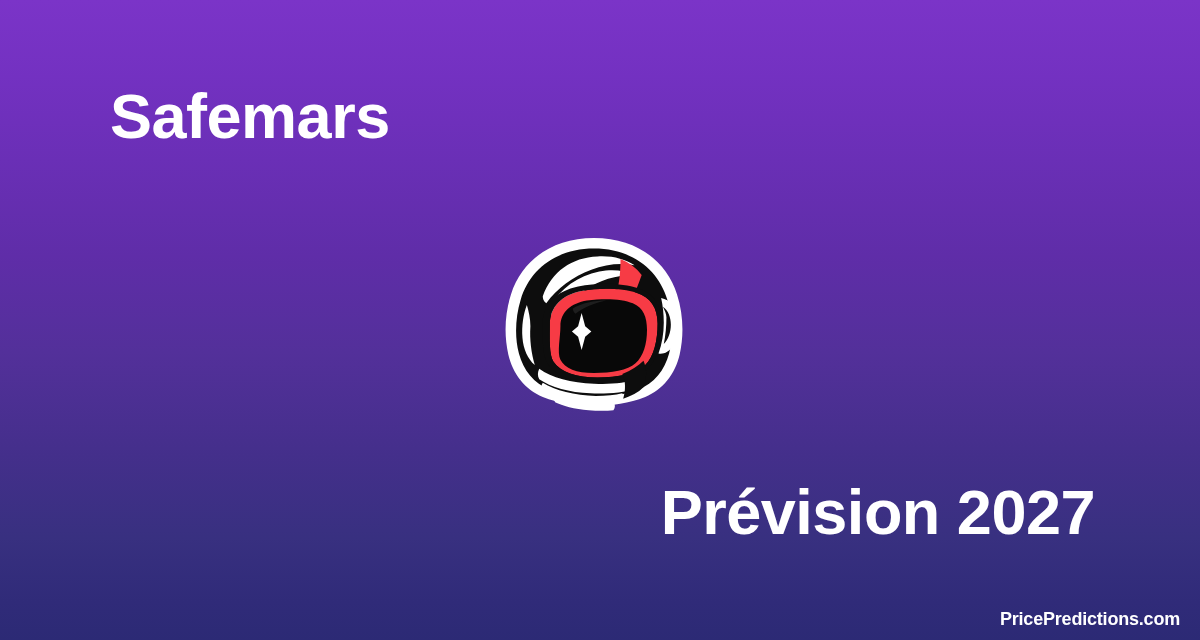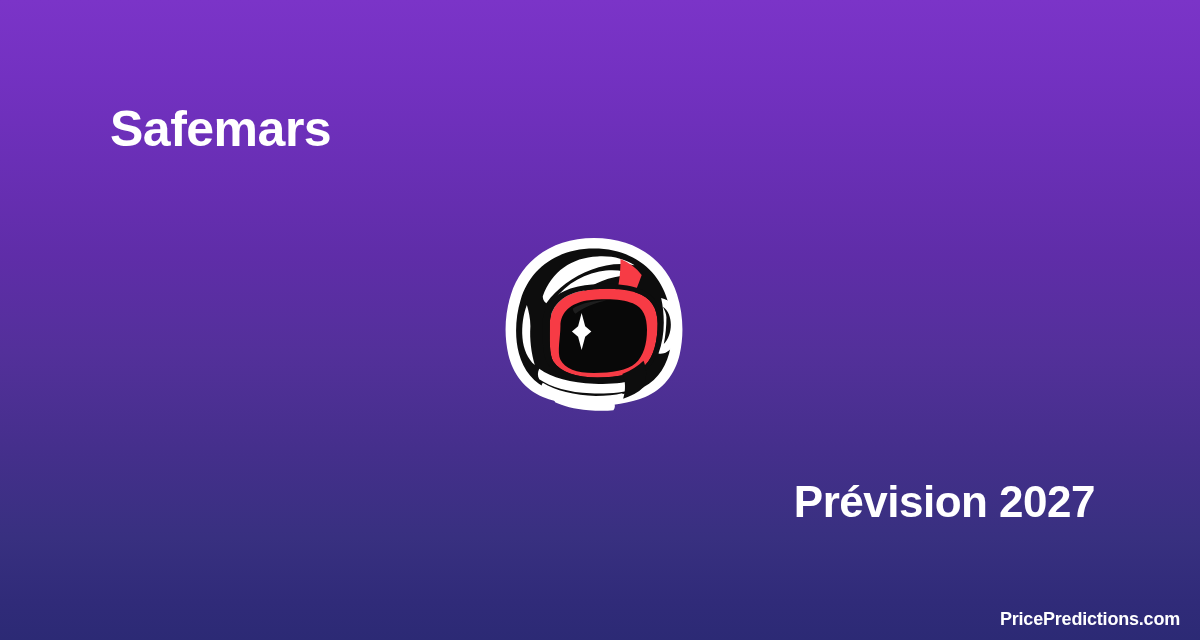--- a/index.html
+++ b/index.html
@@ -31,35 +31,34 @@
         #302B79 94%,
         #2C2A75 100%);
     overflow: hidden;
   }
 
   
   #coin-title {
     position: absolute;
     left: 110px;
     top: 83px;
-    font-size: 50px;
+    font-size: 63px;
     font-weight: bold;
     color: #FFFFFF;
     letter-spacing: -0.5px;
     line-height: 1.05;
     white-space: nowrap;
-    margin-top: 20px;
   }
 
   
   #forecast-subtitle {
     position: absolute;
     right: 105px;
     top: 479px;
-    font-size: 44px;
+    font-size: 63px;
     font-weight: bold;
     color: #FFFFFF;
     letter-spacing: -0.5px;
     line-height: 1.05;
     white-space: nowrap;
     text-align: right;
   }
 
   
   #watermark {

